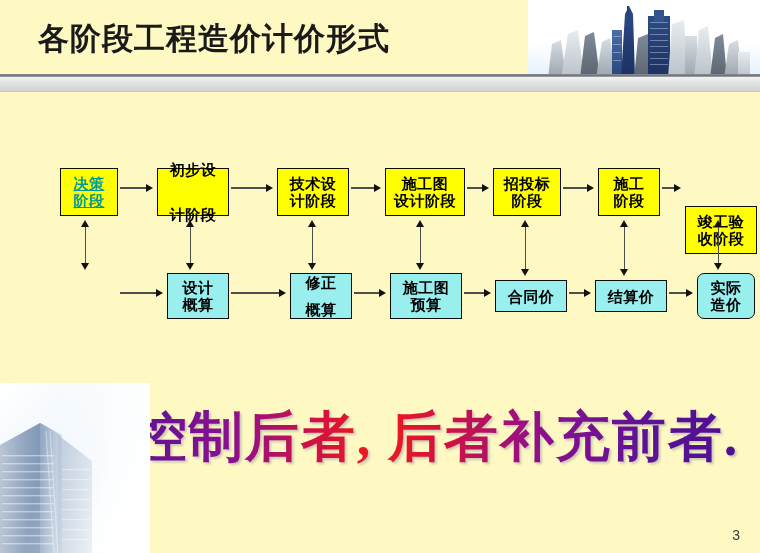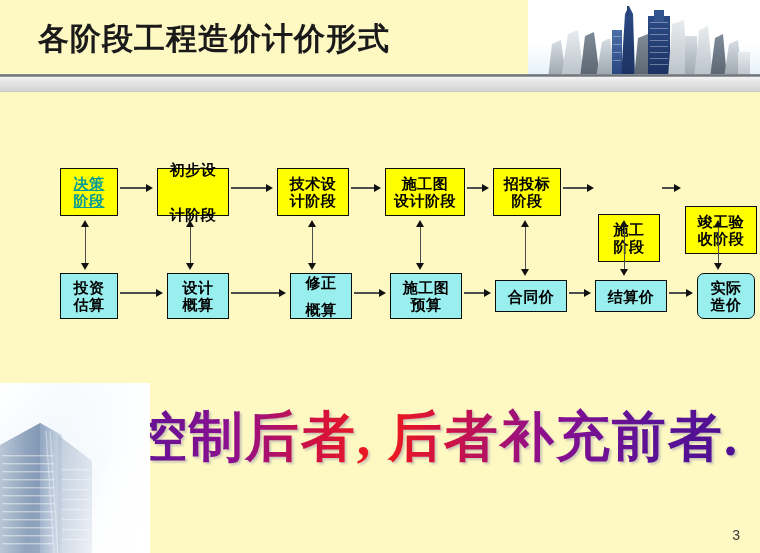--- a/index.html
+++ b/index.html
@@ -319,31 +319,27 @@
         <span class="ln">计阶段</span>
       </div>
       <div class="node stage" style="left: 385px; top: 18px; width: 80px; height: 48px;">
         <span class="ln">施工图</span>
         <span class="ln">设计阶段</span>
       </div>
       <div class="node stage" style="left: 493px; top: 18px; width: 68px; height: 48px; text-align: center;">
         <span class="ln">招投标</span>
         <span class="ln">阶段</span>
       </div>
-      <div class="node stage" style="left: 598px; top: 18px; width: 62px; height: 48px; margin-top: 46px;">
+      <div class="node stage" style="left: 598px; top: 18px; width: 62px; height: 48px;">
         <span class="ln">施工</span>
         <span class="ln">阶段</span>
       </div>
       <div class="node stage" style="left: 685px; top: 18px; width: 72px; height: 48px; margin-top: 38px;">
         <span class="ln">竣工验</span>
         <span class="ln">收阶段</span>
-      </div>
-      <div class="node cost" style="left: 60px; top: 123px; width: 58px; height: 46px;">
-        <span class="ln">投资</span>
-        <span class="ln">估算</span>
       </div>
       <div class="node cost" style="left: 167px; top: 123px; width: 62px; height: 46px;">
         <span class="ln">设计</span>
         <span class="ln">概算</span>
       </div>
       <div class="node cost" style="left: 290px; top: 123px; width: 62px; height: 46px; justify-content: space-between;">
         <span class="ln">修正</span>
         <span class="ln">概算</span>
       </div>
       <div class="node cost" style="left: 390px; top: 123px; width: 72px; height: 46px;">

